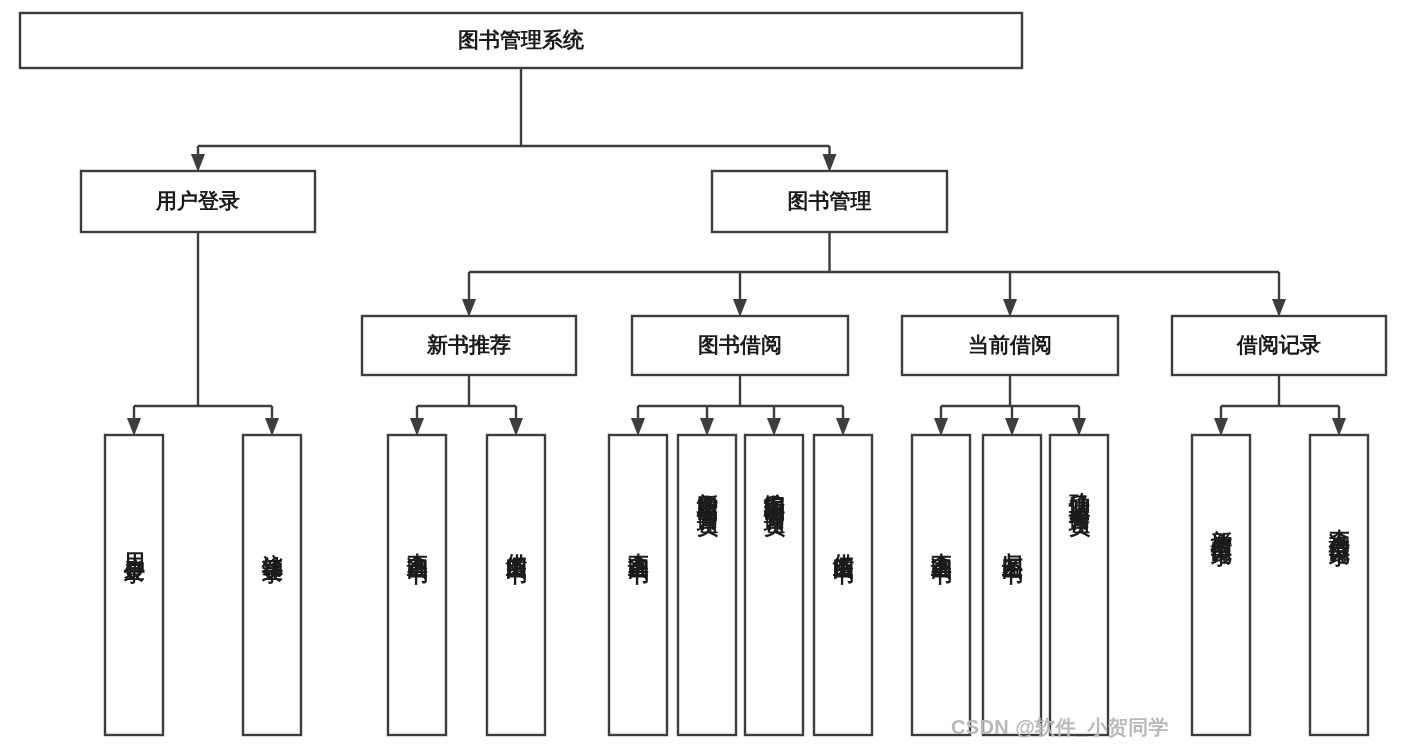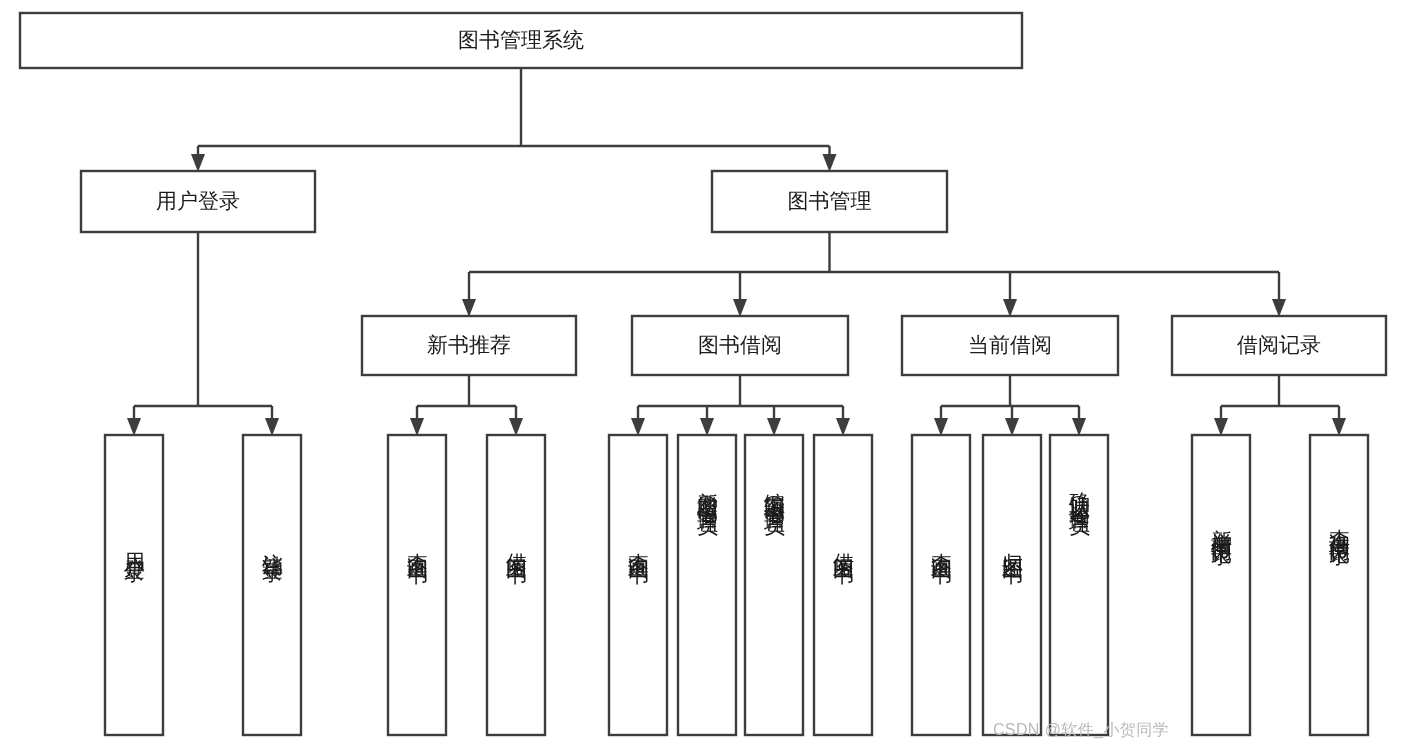--- a/index.html
+++ b/index.html
@@ -12,20 +12,21 @@
     width: 1405px;
     height: 747px;
     font-family: "Liberation Sans", "DejaVu Sans", sans-serif;
     overflow: hidden;
     position: relative;
   }
   #diagram-root {
     position: relative;
     width: 1177px;
     height: 747px;
+    font-weight: bold;
   }
   svg#tree-svg {
     position: absolute;
     left: 0;
     top: 0;
     width: 1405px;
     height: 747px;
     display: block;
   }
   .node-box {
@@ -65,21 +66,21 @@
     line-height: 1.28;
     color: #1b1b1b;
     letter-spacing: 3.5px;
     white-space: nowrap;
   }
   .watermark {
     position: absolute;
     right: 8px;
     bottom: 6px;
     font-family: "Liberation Sans", "DejaVu Sans", sans-serif;
-    font-size: 16px;
+    font-size: 20px;
     color: #b9b9b9;
     letter-spacing: 0.4px;
     white-space: nowrap;
   }
 </style>
 </head>
 <body>
 
 <div id="diagram-root">
   <svg id="tree-svg" viewBox="0 0 1405 747" xmlns="http://www.w3.org/2000/svg">

